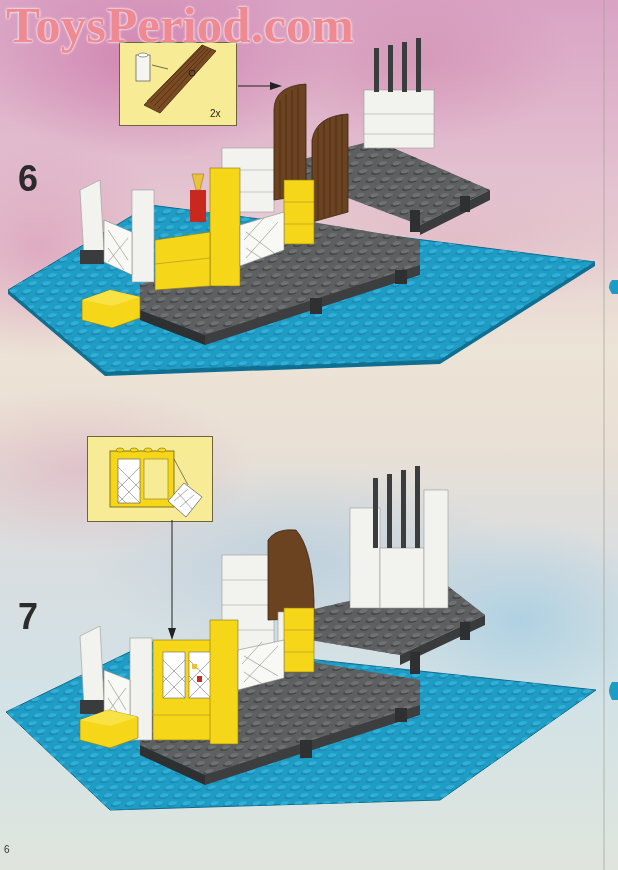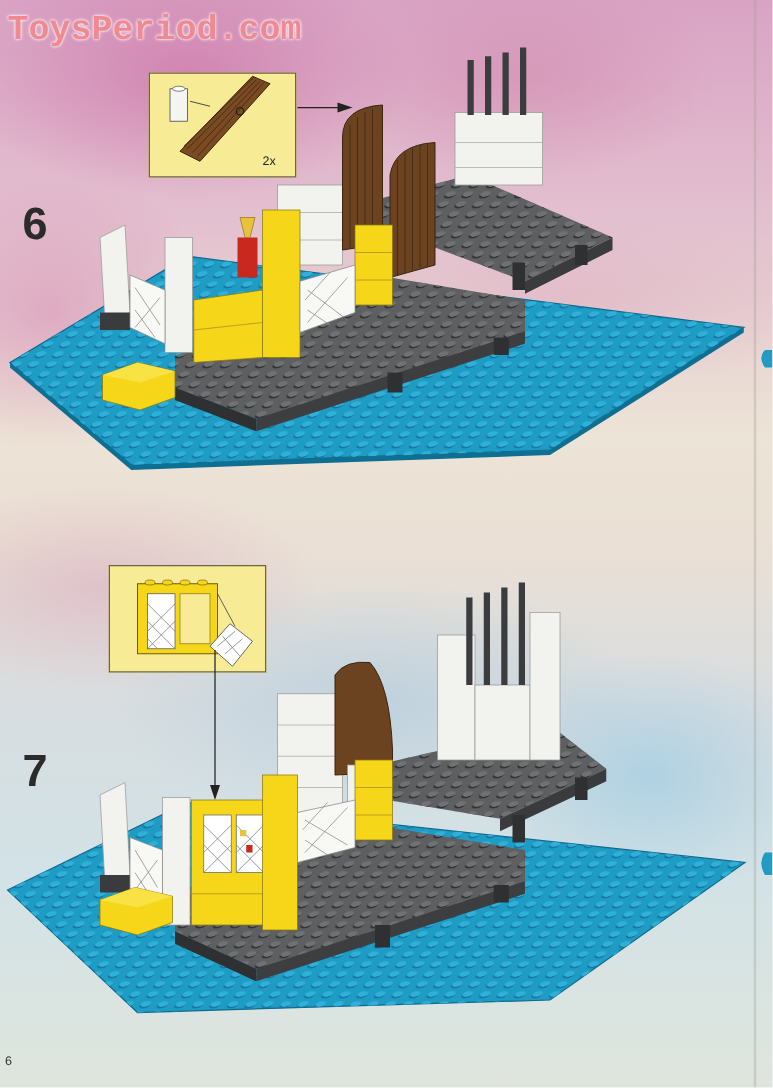--- a/index.html
+++ b/index.html
@@ -10,29 +10,29 @@
       radial-gradient(ellipse 260px 140px at 150px 60px, rgba(205,120,170,0.75), transparent 70%),
       radial-gradient(ellipse 220px 120px at 420px 60px, rgba(210,140,175,0.6), transparent 70%),
       radial-gradient(ellipse 200px 160px at 40px 250px, rgba(215,140,180,0.55), transparent 70%),
       radial-gradient(ellipse 300px 100px at 460px 240px, rgba(220,170,190,0.45), transparent 70%),
       radial-gradient(ellipse 250px 120px at 80px 470px, rgba(215,160,185,0.45), transparent 70%),
       radial-gradient(ellipse 300px 140px at 300px 560px, rgba(170,200,220,0.55), transparent 70%),
       radial-gradient(ellipse 200px 140px at 520px 620px, rgba(150,200,225,0.6), transparent 70%),
       linear-gradient(180deg, #d9a3c4 0%, #e3c0cf 20%, #ece4d6 40%, #eae0d5 50%, #d8dde0 65%, #d2e2e6 80%, #dfe5dd 100%);
   }
   .fold { position: absolute; left: 603px; top: 0; width: 2px; height: 870px; background: rgba(160,160,150,0.35); }
-  .watermark { position: absolute; left: 6px; top: 0px; font-size: 28px; font-weight: bold;
+  .watermark { position: absolute; left: 6px; top: 0px; font-size: 51px; font-weight: bold;
     color: #f08a92; letter-spacing: 0px; line-height: 50px;
     text-shadow: 0 0 3px rgba(255,255,255,0.9), 0 0 2px rgba(255,255,255,0.9);
-    font-family: Liberation Mono, monospace; z-index: 10; }
+    font-family: Liberation Serif, serif; z-index: 10; }
   .step-num { position: absolute; font-weight: bold; font-size: 36px; color: #2b2b2b;
     font-family: "Liberation Sans", sans-serif; }
   .page-num { position: absolute; left: 4px; top: 844px; font-size: 10px; color: #333; }
   svg.scene { position: absolute; left: 0; top: 0; }
-  .inset { position: absolute; background: #f7eb96; border: 1px solid #6b6440; margin-top: 16px; }
+  .inset { position: absolute; background: #f7eb96; border: 1px solid #6b6440; }
   .inset-label { position: absolute; font-size: 10px; color: #222; }
 </style>
 </head>
 <body>
 
 <div class="page">
   <div class="fold"></div>
 
   <div class="watermark">ToysPeriod.com</div>
 

